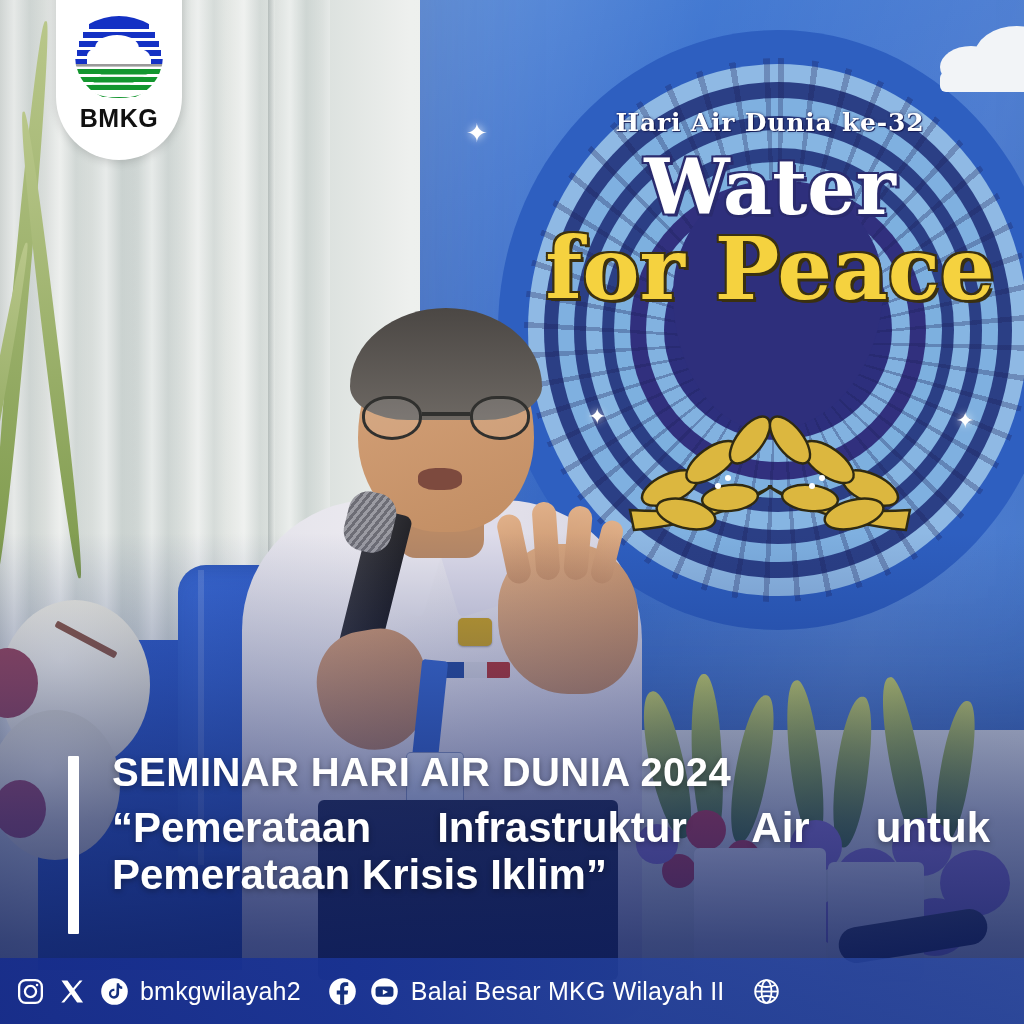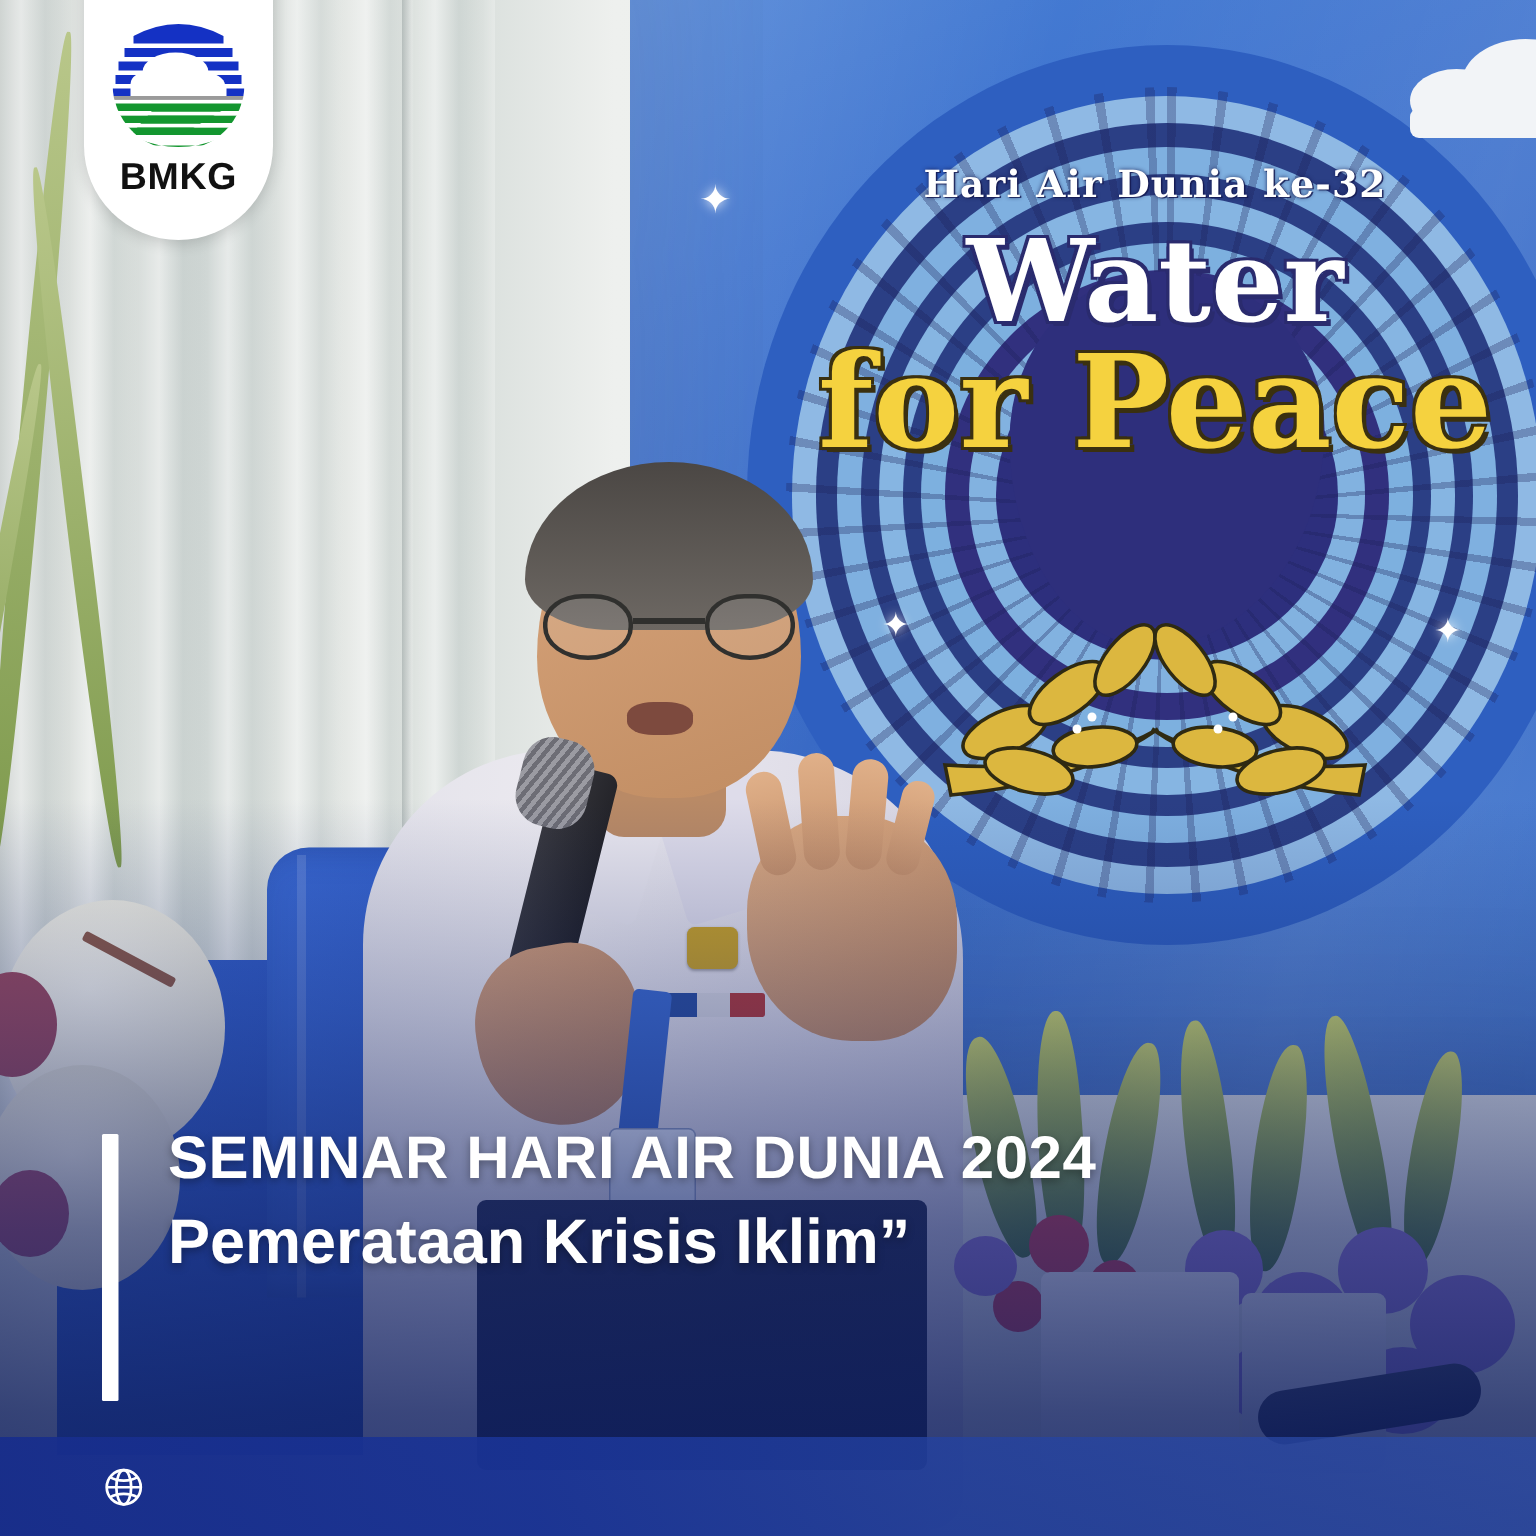--- a/index.html
+++ b/index.html
@@ -477,29 +477,67 @@
         </g>
       </svg>
     </div>
     <div class="logo-text">BMKG</div>
   </div>
 
   <div class="titlebar"></div>
   <div class="title-wrap">
     <h1 class="t-main">SEMINAR HARI AIR DUNIA 2024</h1>
     <div class="t-sub">
+      <span class="ln1">“Pemerataan Infrastruktur Air untuk</span>
       <span>Pemerataan Krisis Iklim”</span>
     </div>
   </div>
 
   <div class="footer">
 
+    <div class="fgroup">
+      <span class="ficon">
+        <svg width="29" height="29" viewBox="0 0 24 24" fill="none" stroke="#fff" stroke-width="1.9">
+          <rect x="2.6" y="2.6" width="18.8" height="18.8" rx="5.4"></rect>
+          <circle cx="12" cy="12" r="4.6"></circle>
+          <circle cx="17.4" cy="6.6" r="1.05" fill="#fff" stroke="none"></circle>
+        </svg>
+      </span>
+      <span class="ficon">
+        <svg width="27" height="27" viewBox="0 0 24 24" fill="#fff">
+          <path d="M2.2 2.2h5.3l5 6.8 5.8-6.8h2.6l-7.2 8.4 7.7 11.2h-5.3l-5.3-7.3-6.2 7.3H2l7.6-9z"></path>
+        </svg>
+      </span>
+      <span class="ficon">
+        <svg width="29" height="29" viewBox="0 0 24 24">
+          <circle cx="12" cy="12" r="11" fill="#fff"></circle>
+          <path d="M13.9 5.1h1.9c.2 1.5 1.1 2.6 2.6 2.8v2c-1 0-1.9-.3-2.6-.8v4.6c0 2.4-1.9 4.2-4.2 4.2S7.4 16.1 7.4 13.8s2-4.3 4.5-4.1v2c-.2 0-.4-.1-.6-.1-1.2 0-2.1.9-2.1 2.1s.9 2.2 2.1 2.2 2.2-.9 2.2-2.2z" fill="#15307d"></path>
+        </svg>
+      </span>
+      <span class="ftext">bmkgwilayah2</span>
+    </div>
 
     <div class="fgap"></div>
 
+    <div class="fgroup">
+      <span class="ficon">
+        <svg width="29" height="29" viewBox="0 0 24 24">
+          <circle cx="12" cy="12" r="11" fill="#fff"></circle>
+          <path d="M13.4 22.9v-8.4h2.8l.45-3.3h-3.25V9.1c0-.95.27-1.6 1.63-1.6h1.73V4.55c-.3-.04-1.33-.13-2.52-.13-2.5 0-4.2 1.52-4.2 4.32v2.46H7.25v3.3h2.79v8.27z" fill="#15307d"></path>
+        </svg>
+      </span>
+      <span class="ficon">
+        <svg width="29" height="29" viewBox="0 0 24 24">
+          <circle cx="12" cy="12" r="11" fill="#fff"></circle>
+          <rect x="4.6" y="7.8" width="14.8" height="8.6" rx="2.4" fill="#15307d"></rect>
+          <path d="M10.6 10.3l4.3 2.2-4.3 2.2z" fill="#fff"></path>
+        </svg>
+      </span>
+      <span class="ftext">Balai Besar MKG Wilayah II</span>
+    </div>
 
     <div class="fgap"></div>
 
     <div class="fgroup">
       <span class="ficon">
         <svg width="29" height="29" viewBox="0 0 24 24" fill="none" stroke="#fff" stroke-width="1.5">
           <circle cx="12" cy="12" r="9.4"></circle>
           <ellipse cx="12" cy="12" rx="4.1" ry="9.4"></ellipse>
           <line x1="2.7" y1="12" x2="21.3" y2="12"></line>
           <path d="M4.4 6.4c2 1.2 4.7 1.9 7.6 1.9s5.6-.7 7.6-1.9"></path>

